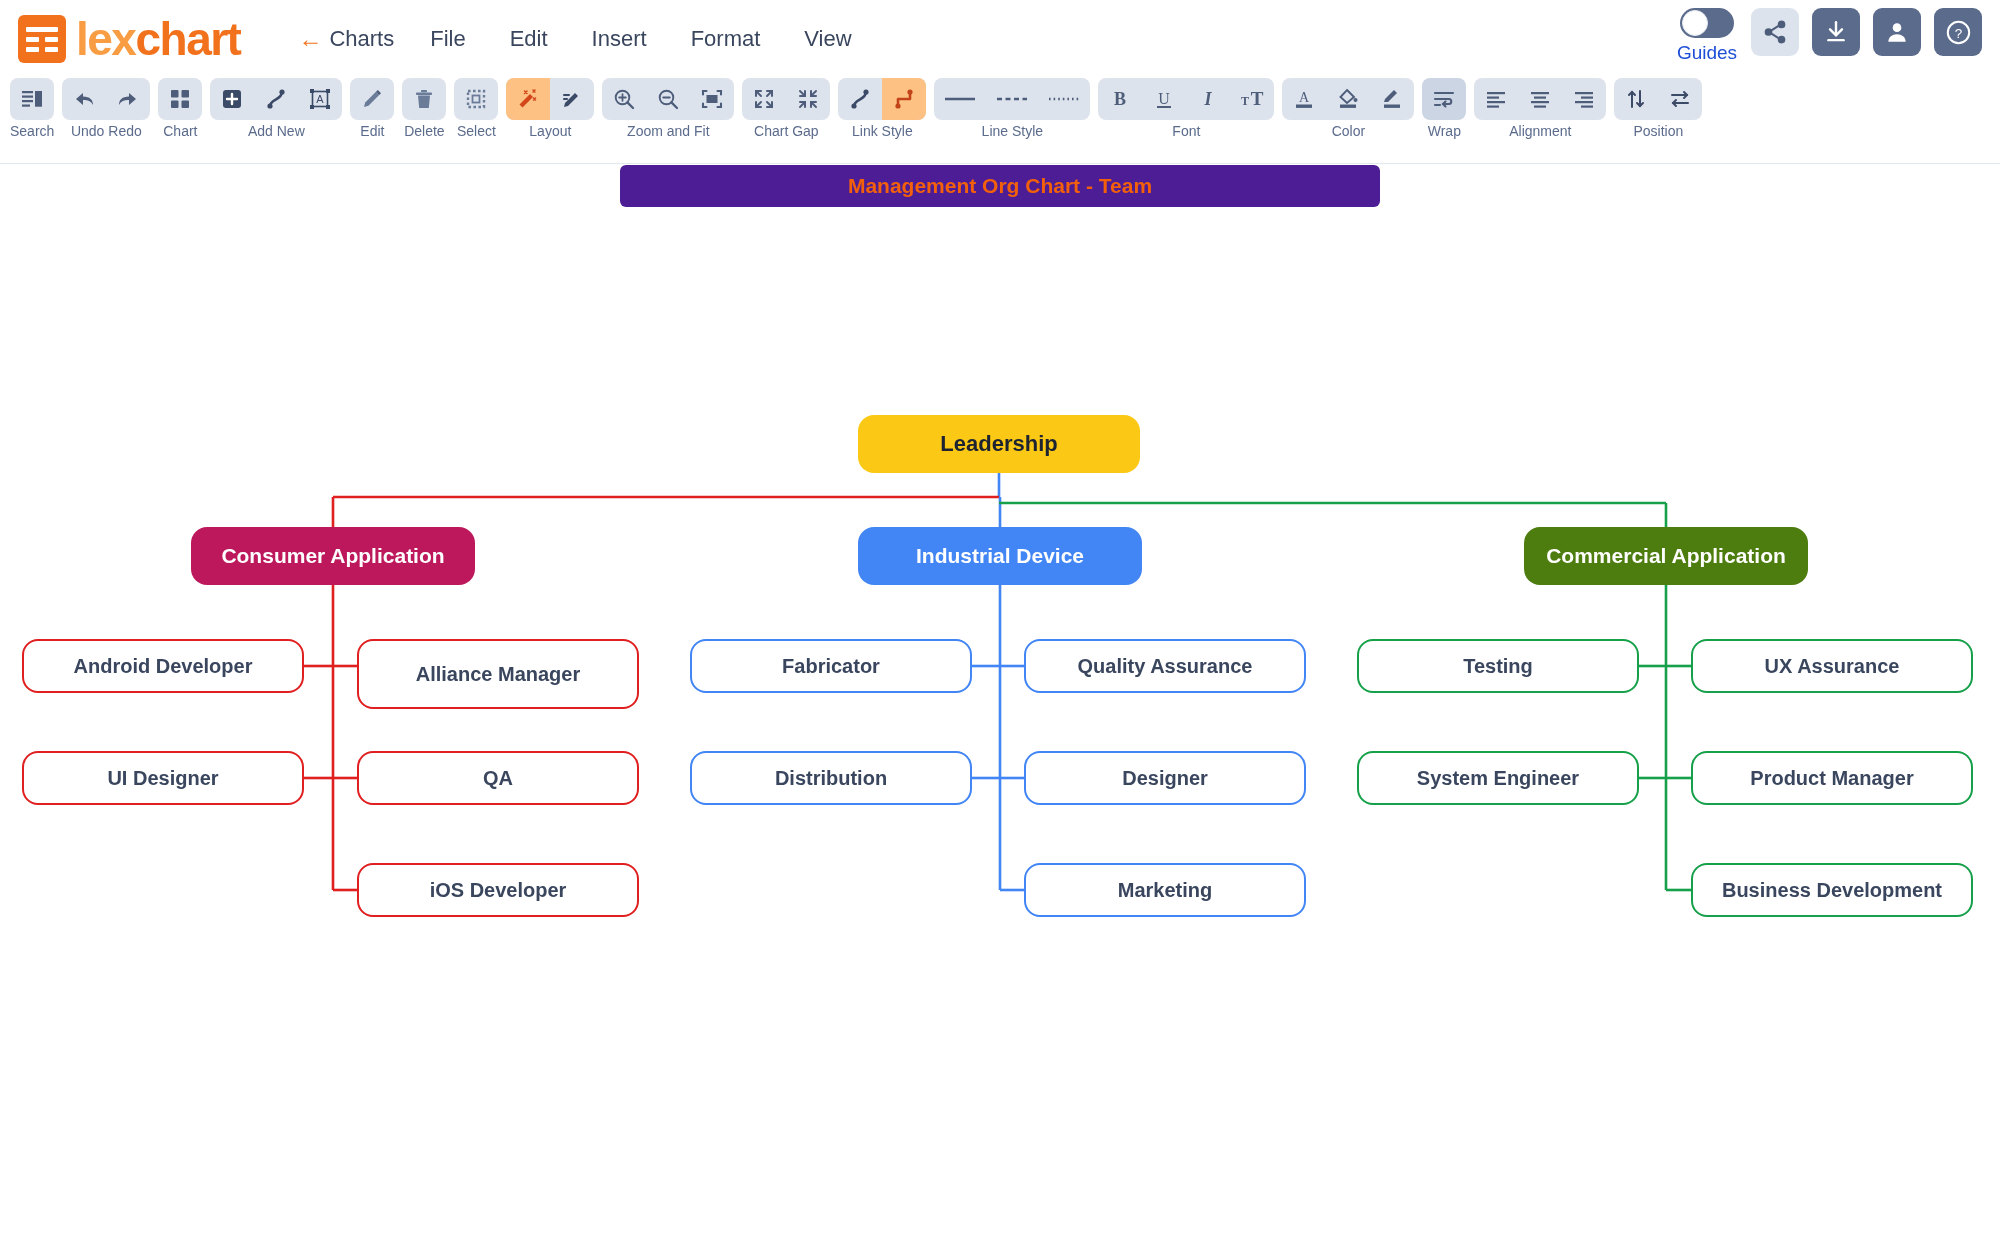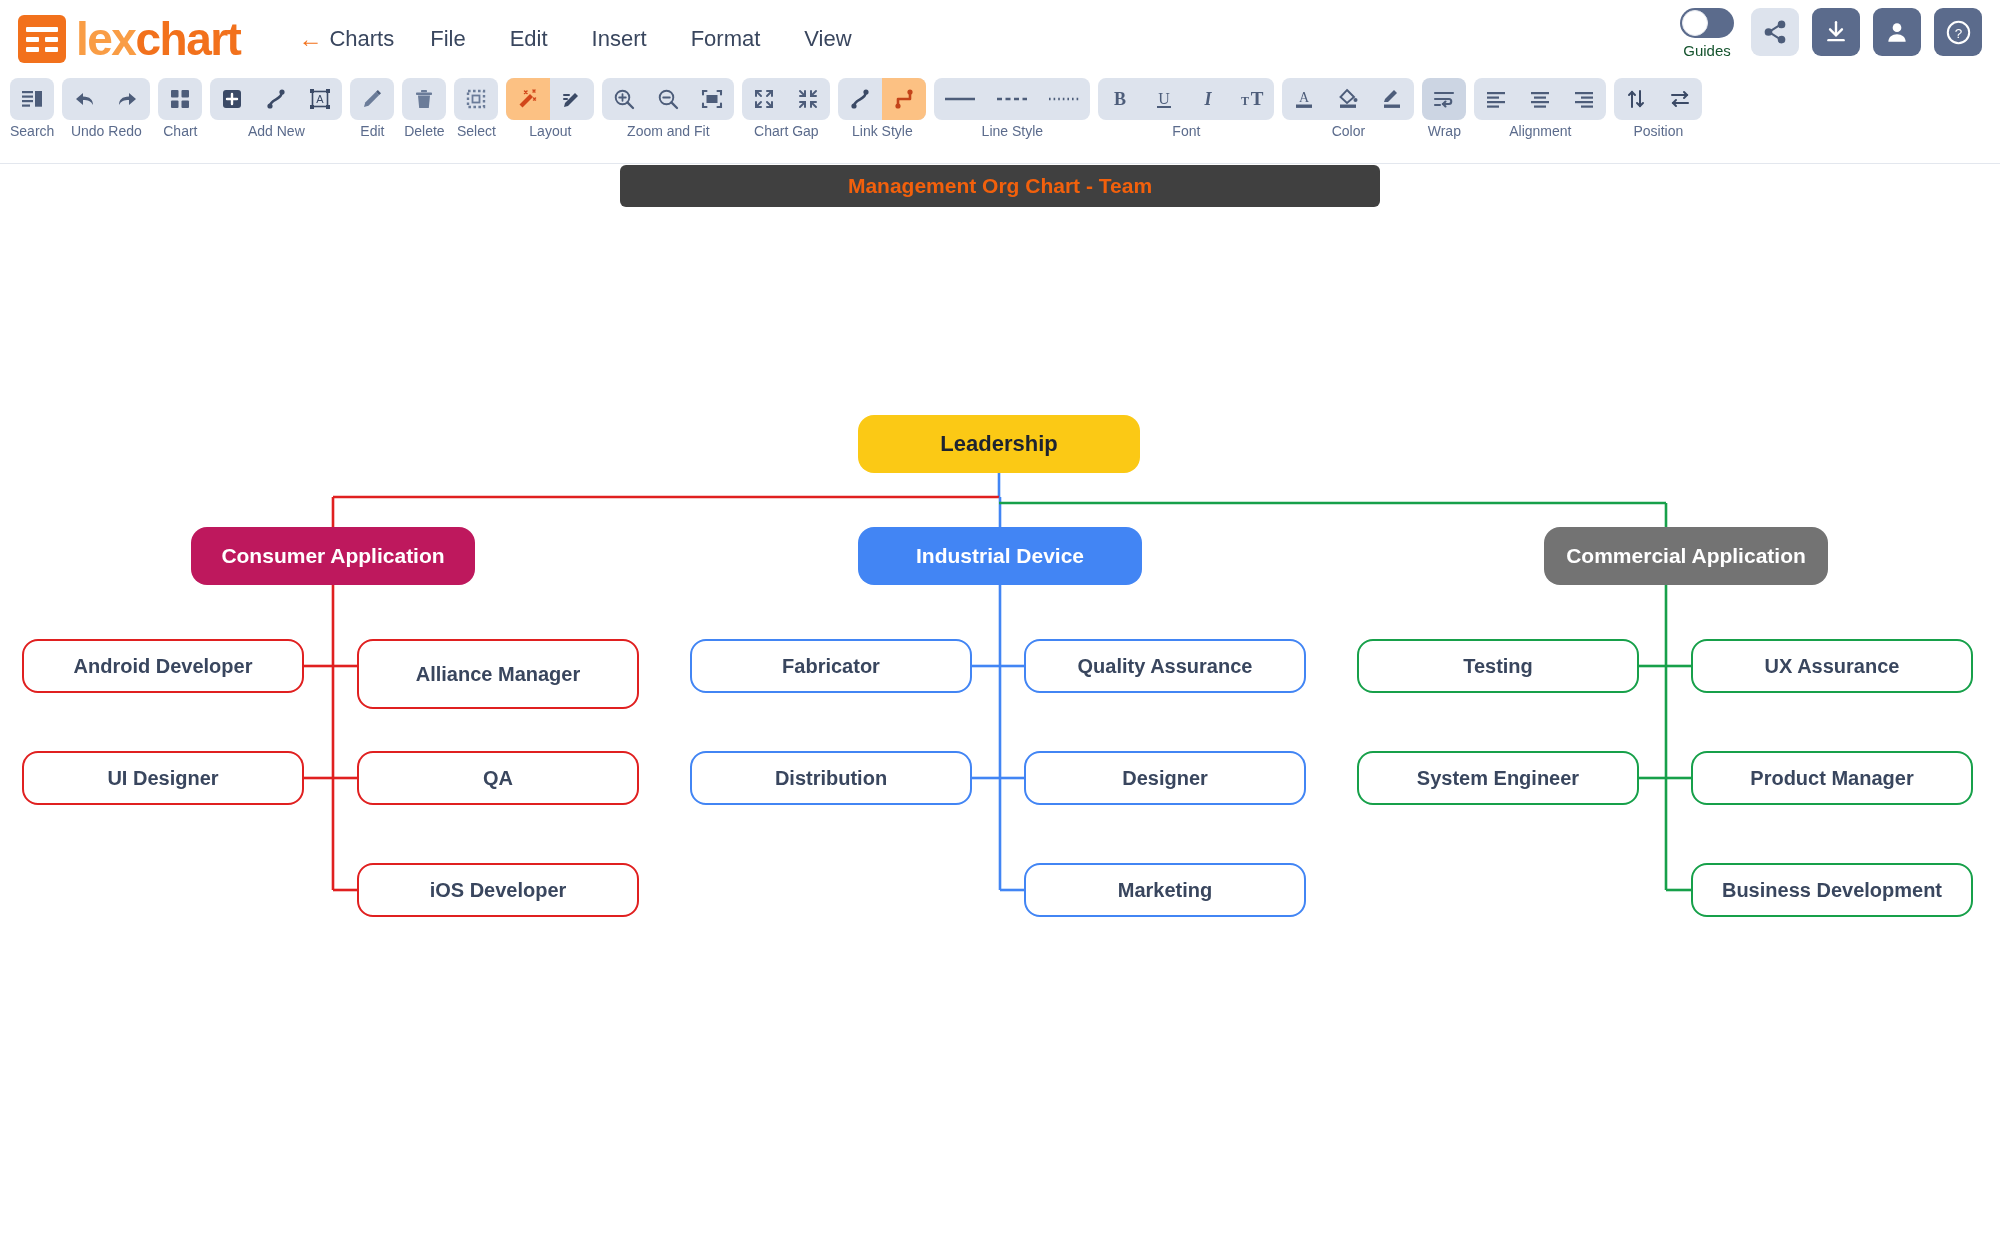--- a/index.html
+++ b/index.html
@@ -52,21 +52,21 @@
   }
   .guides-group { display: flex; flex-direction: column; align-items: center; width: 62px; }
   .toggle {
     width: 54px; height: 30px; border-radius: 15px; background: #5b6b8c;
     position: relative; cursor: pointer;
   }
   .toggle .knob {
     position: absolute; left: 2px; top: 2px; width: 26px; height: 26px;
     border-radius: 50%; background: #ffffff; border: 1px solid #e6e9f0;
   }
-  .guides-label { font-size: 15px; color: #14532d; margin-top: 4px; }
+  .guides-label { font-size: 19px; color: #1d4ed8; margin-top: 4px; }
   .hbtn {
     width: 48px; height: 48px; border-radius: 9px;
     display: flex; align-items: center; justify-content: center;
     cursor: pointer;
   }
   .hbtn.light { background: #dde3ed; }
   .hbtn.dark { background: #5b6b8c; }
 
   
   .toolbar {
@@ -89,41 +89,41 @@
   .tbtn.wide { width: 52px; }
   .tbtn.active { background: #fcc183; }
   .tlabel {
     font-size: 14px; color: #5b6b8c; margin-top: 3px; white-space: nowrap;
   }
   .ico { display: block; }
 
   
   .chart-title-bar {
     position: absolute; left: 620px; top: 165px; width: 760px; height: 42px;
-    background: #404040; border-radius: 6px;
+    background: #4c1d95; border-radius: 6px;
     display: flex; align-items: center; justify-content: center;
   }
   .chart-title-text {
     color: #f2600c; font-size: 21px; font-weight: 600;
   }
 
   
   .canvas { position: absolute; left: 0; top: 207px; width: 2000px; height: 1043px; }
   .links { position: absolute; left: 0; top: 0; width: 2000px; height: 1043px; }
 
   .node {
     position: absolute; border-radius: 16px;
     display: flex; align-items: center; justify-content: center;
     font-weight: 700; cursor: pointer; text-align: center;
   }
   .node.root { background: #fbc915; color: #1d2330; font-size: 22px; }
   .node.lvl1 { color: #ffffff; font-size: 21px; }
   .node.lvl1.red   { background: #be185d; }
   .node.lvl1.blue  { background: #4285f4; }
-  .node.lvl1.green { background: #737373; margin-left: 20px; }
+  .node.lvl1.green { background: #4d7c0f; }
   .node.leaf {
     background: #ffffff; color: #39465e; font-size: 20px;
     border-width: 2.5px; border-style: solid;
   }
   .node.leaf.red   { border-color: #e02020; }
   .node.leaf.blue  { border-color: #4285f4; }
   .node.leaf.green { border-color: #17a04a; }
 </style>
 </head>
 <body>

